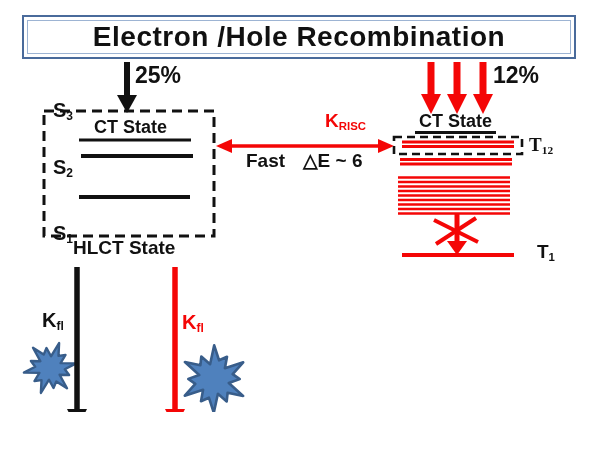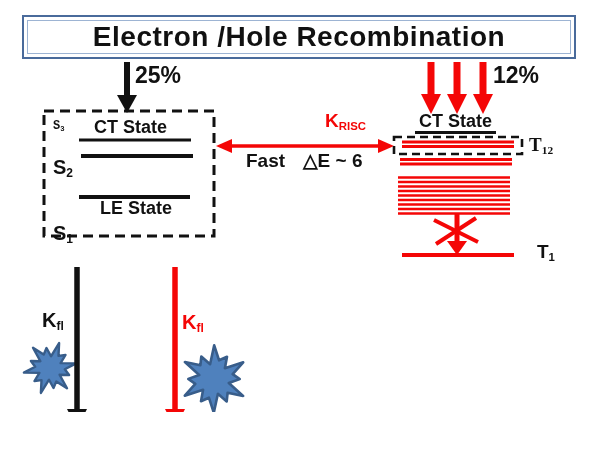--- a/index.html
+++ b/index.html
@@ -95,25 +95,25 @@
     <line x1="74" y1="434" x2="189" y2="434" stroke="#111" stroke-width="3.5"></line>
   </svg>
 
   <div id="title-box">
     <span class="t">Electron /Hole Recombination</span>
   </div>
 
   <div class="lbl" style="left:135px;top:64px;font-size:23px;">25%</div>
   <div class="lbl" style="left:493px;top:64px;font-size:23px;">12%</div>
 
-  <div class="lbl" style="left:53px;top:120px;font-size:12px;font-family:Liberation Mono, monospace;"><span>S</span><span class="sub">3</span></div>
+  <div class="lbl" style="left:53px;top:100px;font-size:20px;"><span>S</span><span class="sub">3</span></div>
   <div class="lbl" style="left:94px;top:118px;font-size:18px;">CT State</div>
   <div class="lbl" style="left:53px;top:141px;font-size:20px;margin-top:16px;"><span>S</span><span class="sub">2</span></div>
   <div class="lbl" style="left:53px;top:184px;font-size:20px;margin-top:39px;"><span>S</span><span class="sub">1</span></div>
-  <div class="lbl" style="left:100px;top:199px;font-size:18px;">LE State</div>
+  <div class="lbl" style="left:73px;top:238px;font-size:19px;">HLCT State</div>
 
   <div class="lbl red" style="left:277px;top:111px;font-size:19px;margin-left:48px;"><span>K</span><span class="sub">RISC</span></div>
   <div class="lbl" style="left:246px;top:151px;font-size:19px;">Fast</div>
   <div class="lbl" style="left:303px;top:151px;font-size:19px;">△E ~ 6</div>
 
   <div class="lbl underlined" style="left:415px;top:112px;font-size:18px;">CT State</div>
   <div class="lbl" style="left:529px;top:135px;font-size:19px;font-family:Liberation Serif, serif;"><span>T</span><span class="sub">12</span></div>
   <div class="lbl" style="left:537px;top:242px;font-size:19px;"><span>T</span><span class="sub">1</span></div>
 
   <div class="lbl" style="left:42px;top:310px;font-size:20px;"><span>K</span><span class="sub">fl</span></div>

